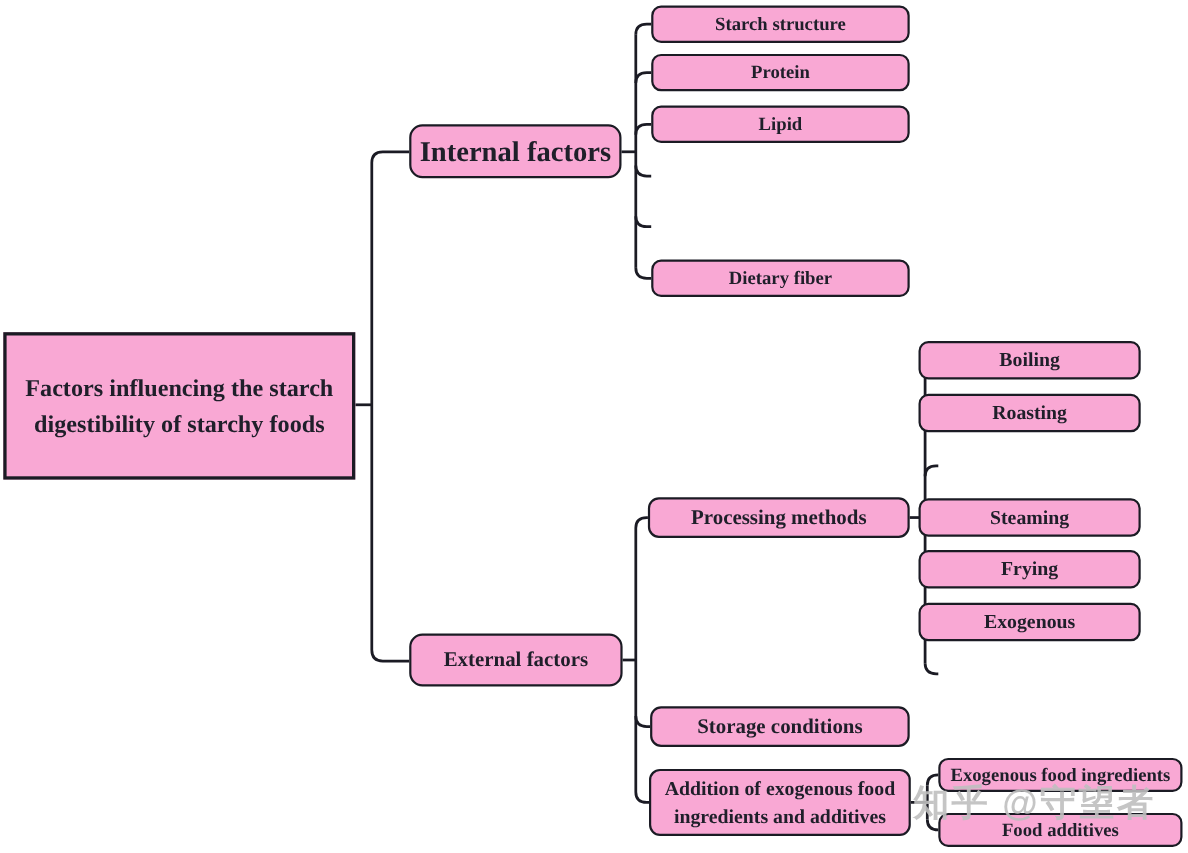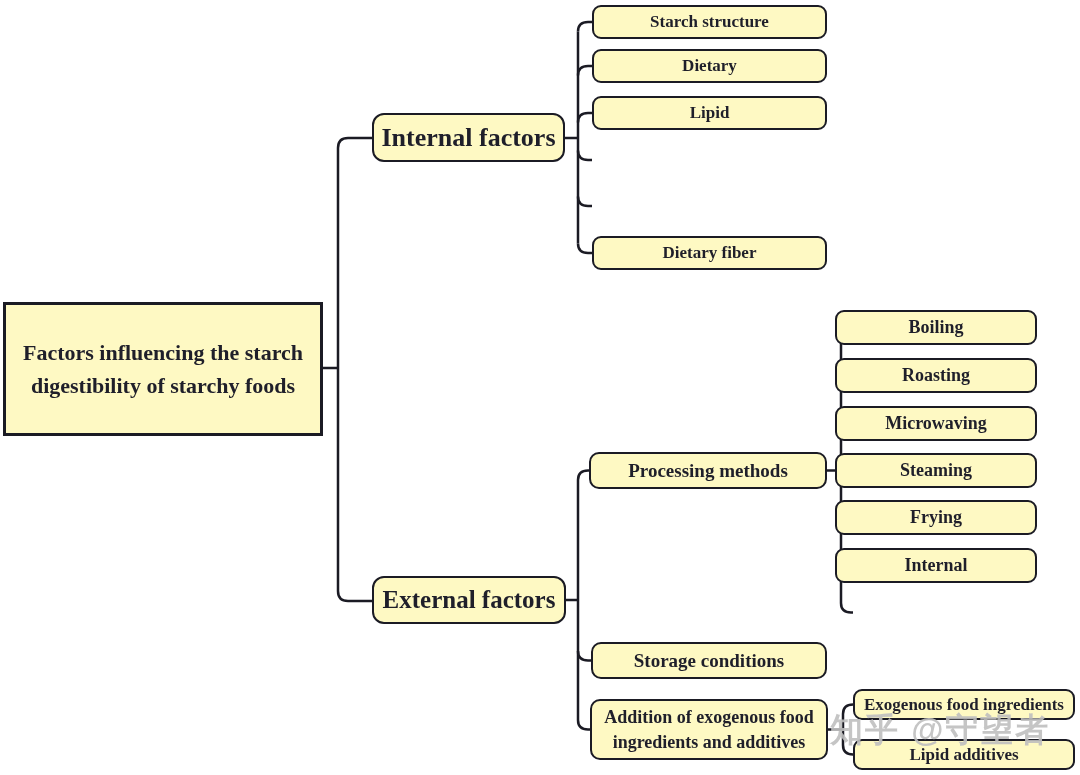--- a/index.html
+++ b/index.html
@@ -13,31 +13,31 @@
     width:1080px;height:775px;
     background:#ffffff;
     overflow:hidden;
     font-family:"Liberation Serif","DejaVu Serif",serif;
   }
   .wires{position:absolute;left:0;top:0;z-index:1;}
   .box{
     position:absolute;
     box-sizing:border-box;
     z-index:2;
-    background:#fef9c3;
+    background:#f9a8d4;
     border:2.5px solid var(--line);
     border-radius:10px;
     display:flex;align-items:center;justify-content:center;
     text-align:center;
     font-weight:bold;
     color:var(--ink);
   }
   .b-root{left:3px;top:302px;width:320px;height:134px;border-radius:0;border-width:3px;font-size:22px;line-height:1.5;padding:0 14px;font-family:Liberation Serif, serif;}
   .b-internal{left:372px;top:113px;width:193px;height:49px;font-size:26px;border-radius:12px;}
-  .b-external{left:372px;top:576px;width:194px;height:48px;font-size:25px;border-radius:12px;text-align:right;}
+  .b-external{left:372px;top:576px;width:194px;height:48px;font-size:19px;border-radius:12px;text-align:right;}
   .colA{left:592px;width:235px;height:34px;font-size:17px;border-radius:9px;}
   .a1{top:5px}.a2{top:49px}.a3{top:96px}.a4{top:143px}.a5{top:189px}.a6{top:236px}
   .b-processing{left:589px;top:452px;width:238px;height:37px;font-size:19px;}
   .b-storage{left:591px;top:642px;width:236px;height:37px;font-size:19px;}
   .b-addition{left:590px;top:699px;width:238px;height:61px;font-size:18px;line-height:1.35;padding:0 6px;}
   .colB{left:835px;width:202px;height:35px;font-size:18px;border-radius:9px;}
   .p1{top:310px}.p2{top:358px}.p3{top:406px}.p4{top:453px}.p5{top:500px}.p6{top:548px}.p7{top:595px}
   .colC{left:853px;width:222px;height:31px;font-size:17px;border-radius:9px;}
   .c1{top:689px}.c2{top:739px}
   .watermark{
@@ -88,32 +88,31 @@
       <path d="M843 745 Q843 754.5 853 754.5"></path>
     </g>
   </svg>
 
   <div class="box b-root">Factors influencing the starch digestibility of starchy foods</div>
 
   <div class="box b-internal">Internal factors</div>
   <div class="box b-external">External factors</div>
 
   <div class="box colA a1">Starch structure</div>
-  <div class="box colA a2">Dietary</div>
+  <div class="box colA a2">Protein</div>
   <div class="box colA a3">Lipid</div>
   <div class="box colA a6">Dietary fiber</div>
 
   <div class="box b-processing">Processing methods</div>
   <div class="box b-storage">Storage conditions</div>
   <div class="box b-addition">Addition of exogenous food ingredients and additives</div>
 
   <div class="box colB p1">Boiling</div>
   <div class="box colB p2">Roasting</div>
-  <div class="box colB p3">Microwaving</div>
   <div class="box colB p5">Frying</div>
   <div class="box colB p4">Steaming</div>
-  <div class="box colB p6">Internal</div>
+  <div class="box colB p6">Exogenous</div>
 
   <div class="box colC c1">Exogenous food ingredients</div>
-  <div class="box colC c2">Lipid additives</div>
+  <div class="box colC c2">Food additives</div>
 
   <div class="watermark">知乎 @守望者</div>
 </div>
 
 </body></html>

